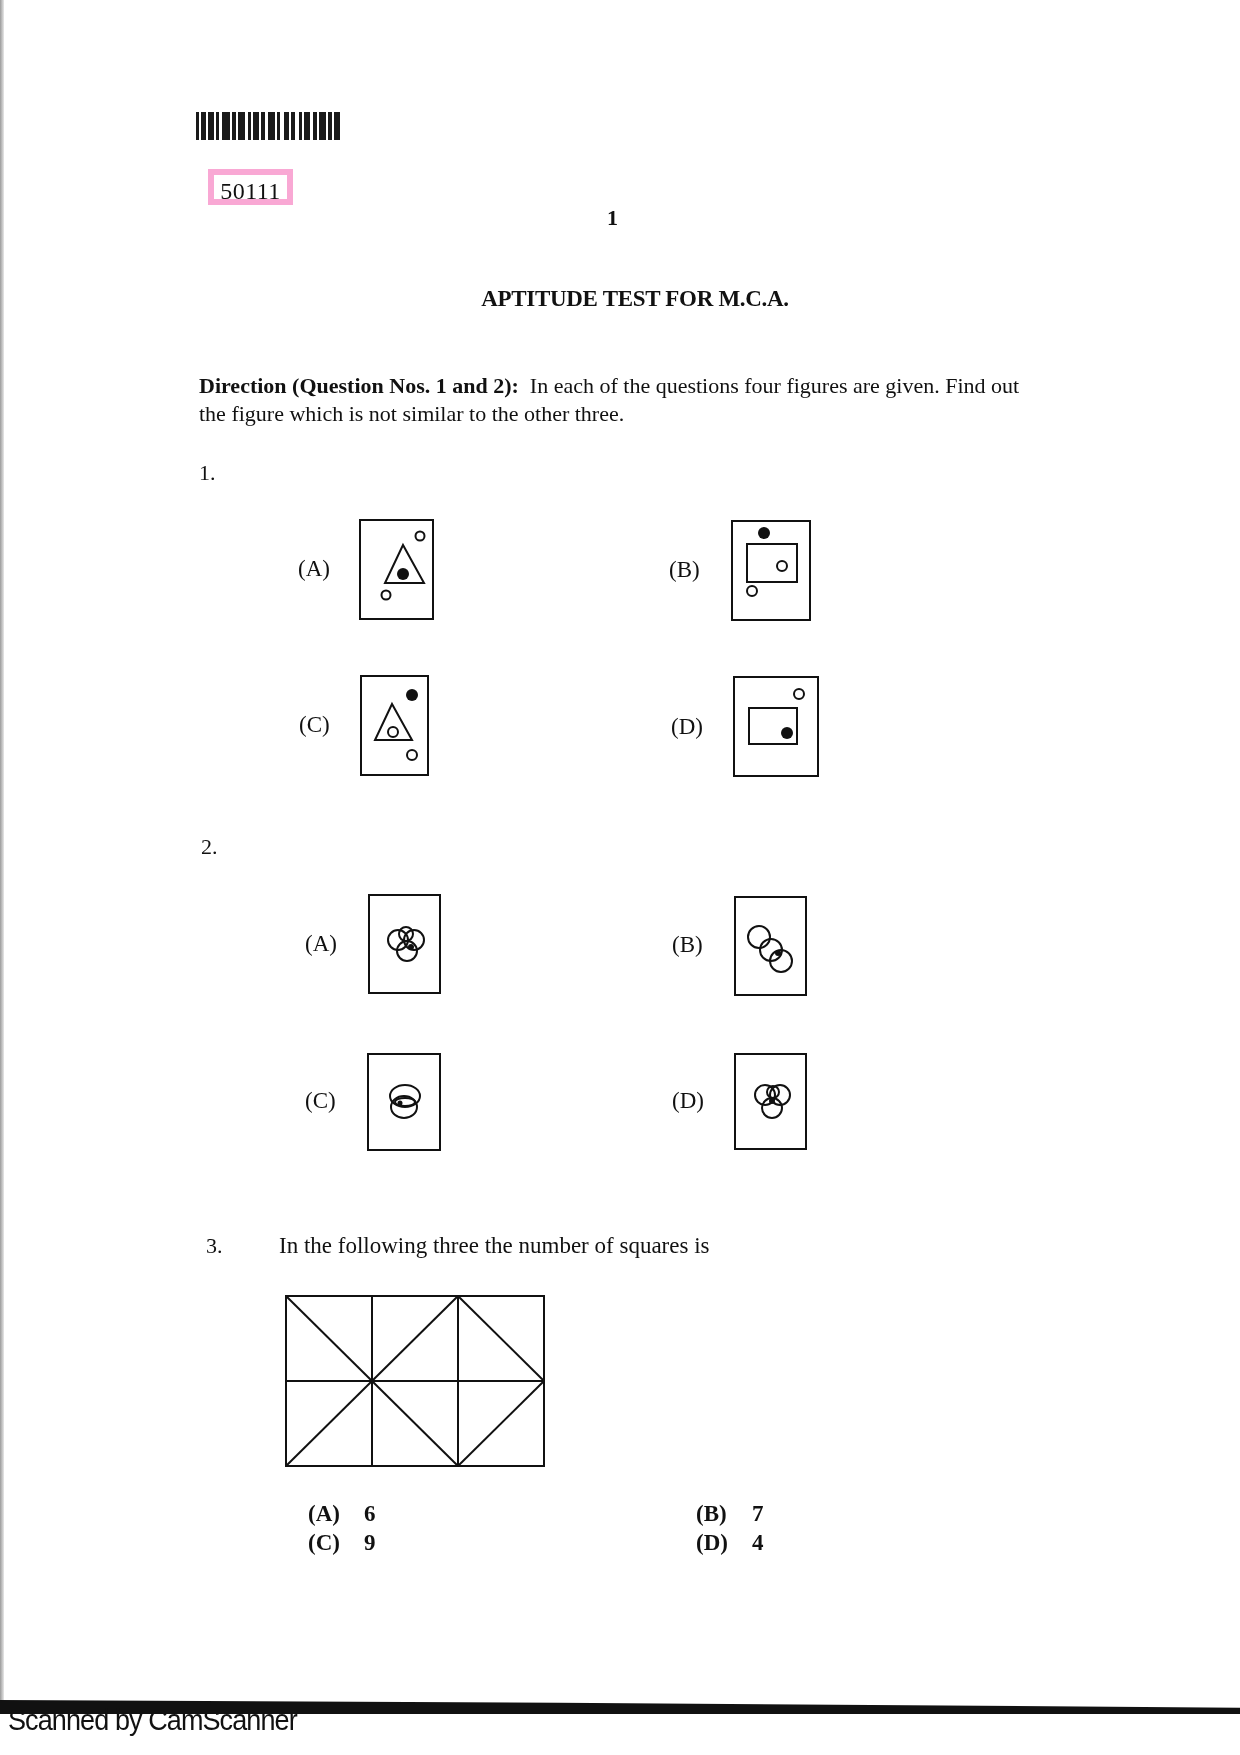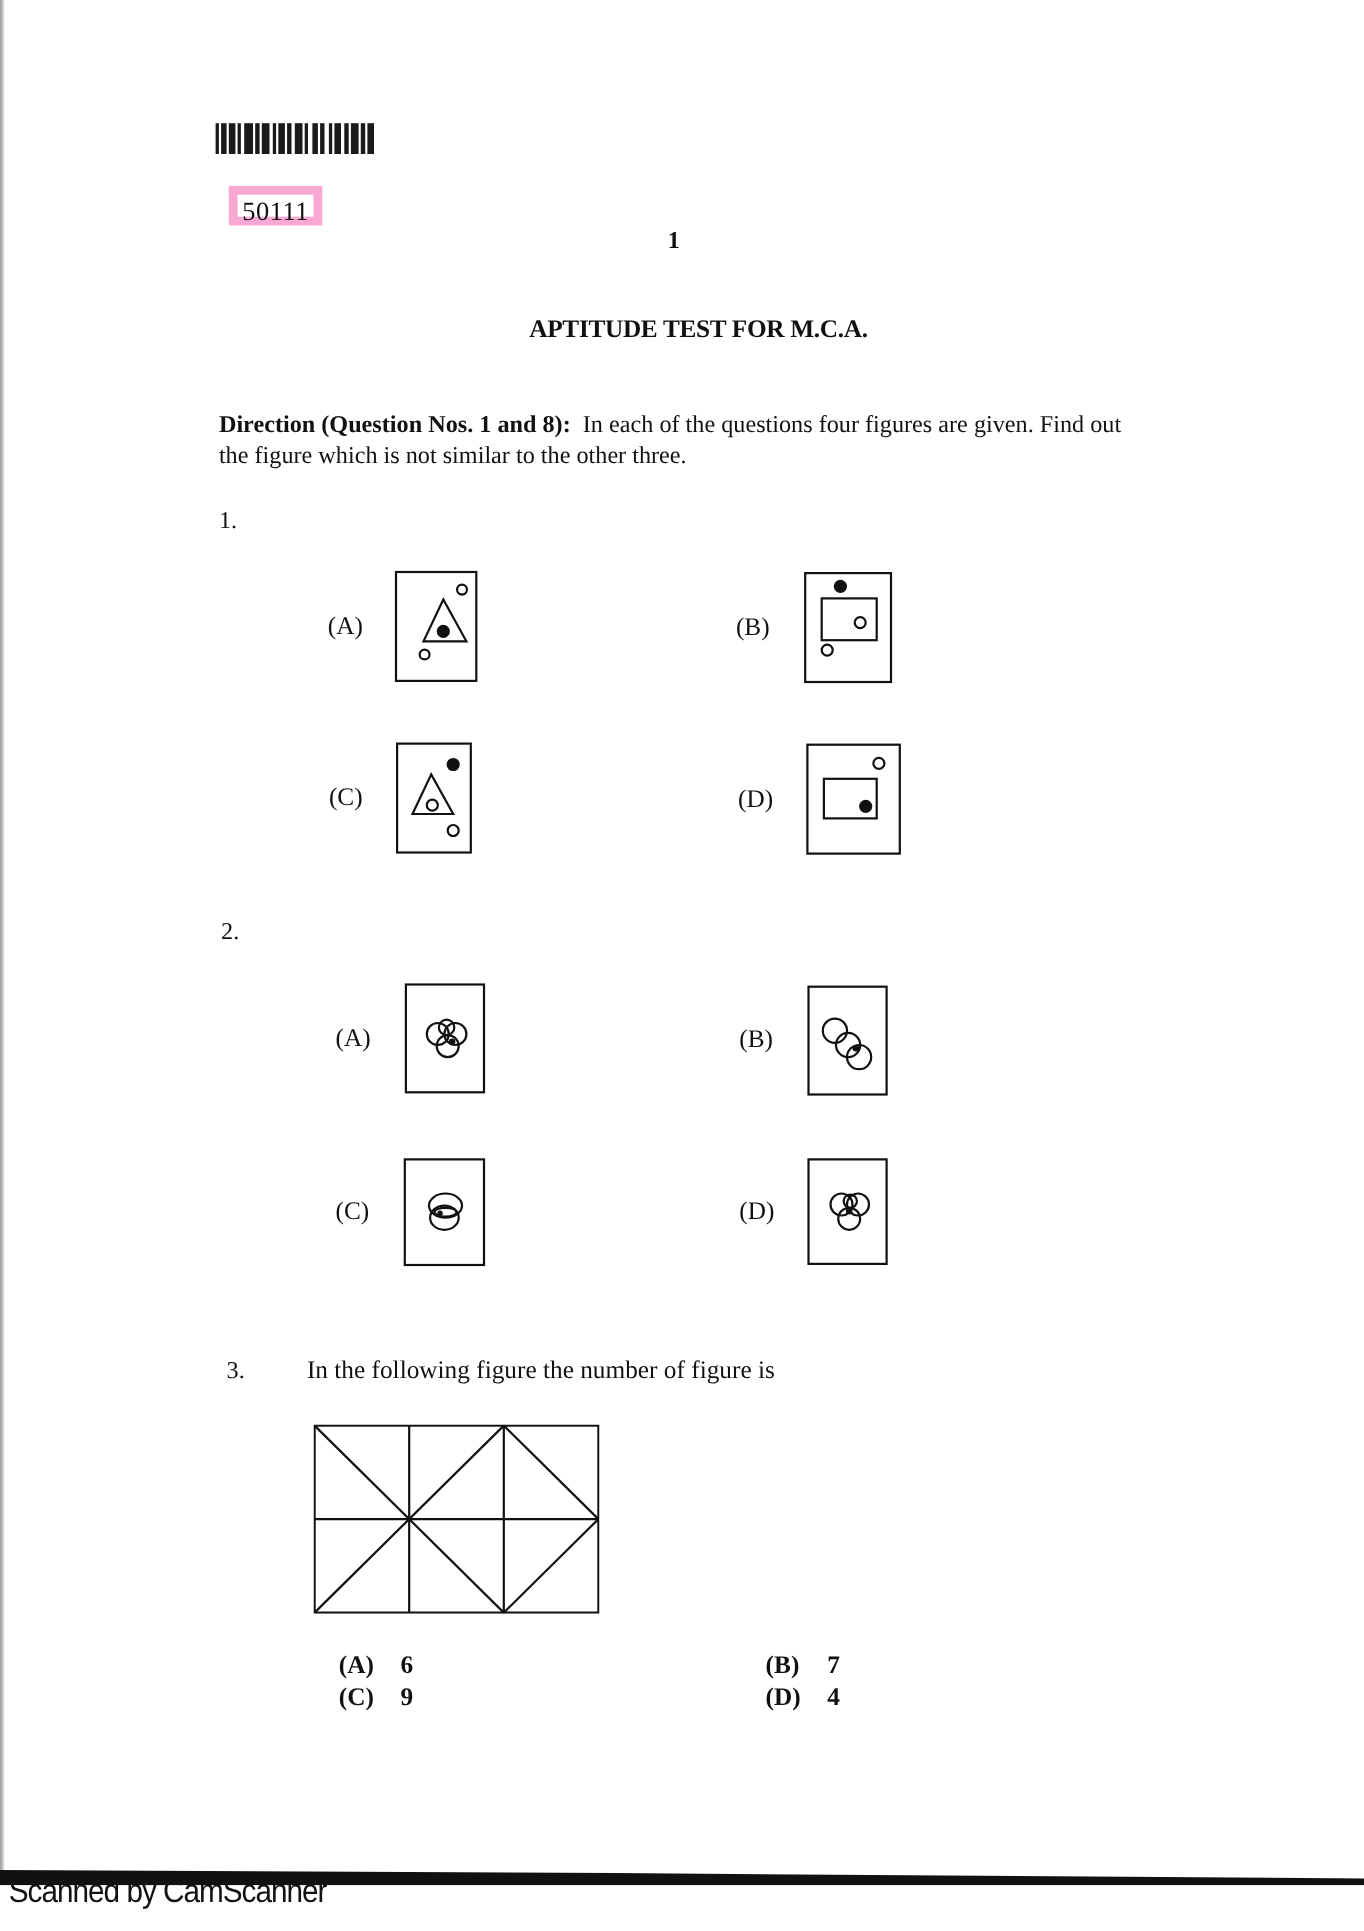--- a/index.html
+++ b/index.html
@@ -10,21 +10,21 @@
   }
   .abs { position: absolute; }
   .page-edge-left {
     left: 0; top: 0; width: 4px; height: 1700px;
     background: linear-gradient(to right, #9a9a9a, #e8e8e8);
   }
   .barcode { left: 196px; top: 112px; width: 158px; height: 28px; display: flex; gap: 0; }
   .barcode span { display: block; height: 100%; background: #1a1a1a; }
   .code-box {
     left: 208px; top: 169px; width: 85px; height: 36px;
-    border: 8px solid #f9a8d4; box-sizing: border-box;
+    border: 6px solid #f9a8d4; box-sizing: border-box;
     font-size: 24px; text-align: center; line-height: 32px; letter-spacing: 0.5px;
   }
   .page-num { left: 607px; top: 205px; font-size: 22px; font-weight: bold; }
   .title {
     left: 0; width: 1240px; top: 286px; text-align: center;
     font-size: 23px; font-weight: bold; letter-spacing: -0.3px;
     padding-left: 30px; box-sizing: border-box;
   }
   .direction { left: 199px; top: 372px; width: 840px; font-size: 22px; line-height: 28px; }
   .direction b { font-weight: bold; }
@@ -71,21 +71,21 @@
     <span style="width:7px;margin-right:2px"></span>
     <span style="width:4px;margin-right:2px"></span>
     <span style="width:6px"></span>
 </div>
 <div class="abs code-box">50111</div>
 <div class="abs page-num">1</div>
 
 <div class="abs title">APTITUDE TEST FOR M.C.A.</div>
 
 <div class="abs direction">
-  <b>Direction (Question Nos. 1 and 8):</b>&nbsp;
+  <b>Direction (Question Nos. 1 and 2):</b>&nbsp;
   <span>In each of the questions four figures are given. Find out the figure which is not similar to the other three.</span>
 </div>
 
 <div class="abs qnum" style="left:199px;top:460px">1.</div>
 
 <div class="abs opt-label" style="left:298px;top:556px">(A)</div>
 <div class="abs fig-box" style="left:359px;top:519px;width:75px;height:101px">
   <svg width="75" height="101" viewBox="0 0 75 101">
     <polygon points="42,24 24,62 63,62" fill="none" stroke="#111" stroke-width="2"></polygon>
     <circle cx="42" cy="53" r="6" fill="#111"></circle>
@@ -169,21 +169,21 @@
       <circle cx="29" cy="40" r="10"></circle>
         <circle cx="44" cy="40" r="10"></circle>
         <circle cx="36" cy="53" r="10"></circle>
         <circle cx="37" cy="37" r="6"></circle>
     </g>
     <circle cx="36" cy="46" r="3" fill="#111"></circle>
   </svg>
 </div>
 
 <div class="abs qnum" style="left:206px;top:1233px">3.</div>
-<div class="abs q3-text">In the following figure the number of figure is</div>
+<div class="abs q3-text">In the following three the number of squares is</div>
 
 <div class="abs" style="left:285px;top:1295px;width:260px;height:172px">
   <svg width="260" height="172" viewBox="0 0 260 172">
     <g fill="none" stroke="#111" stroke-width="2">
       <rect x="1" y="1" width="258" height="170"></rect>
       <line x1="87" y1="1" x2="87" y2="171"></line>
       <line x1="173" y1="1" x2="173" y2="171"></line>
       <line x1="1" y1="86" x2="259" y2="86"></line>
       <line x1="1" y1="1" x2="173" y2="171"></line>
       <line x1="1" y1="171" x2="173" y2="1"></line>

